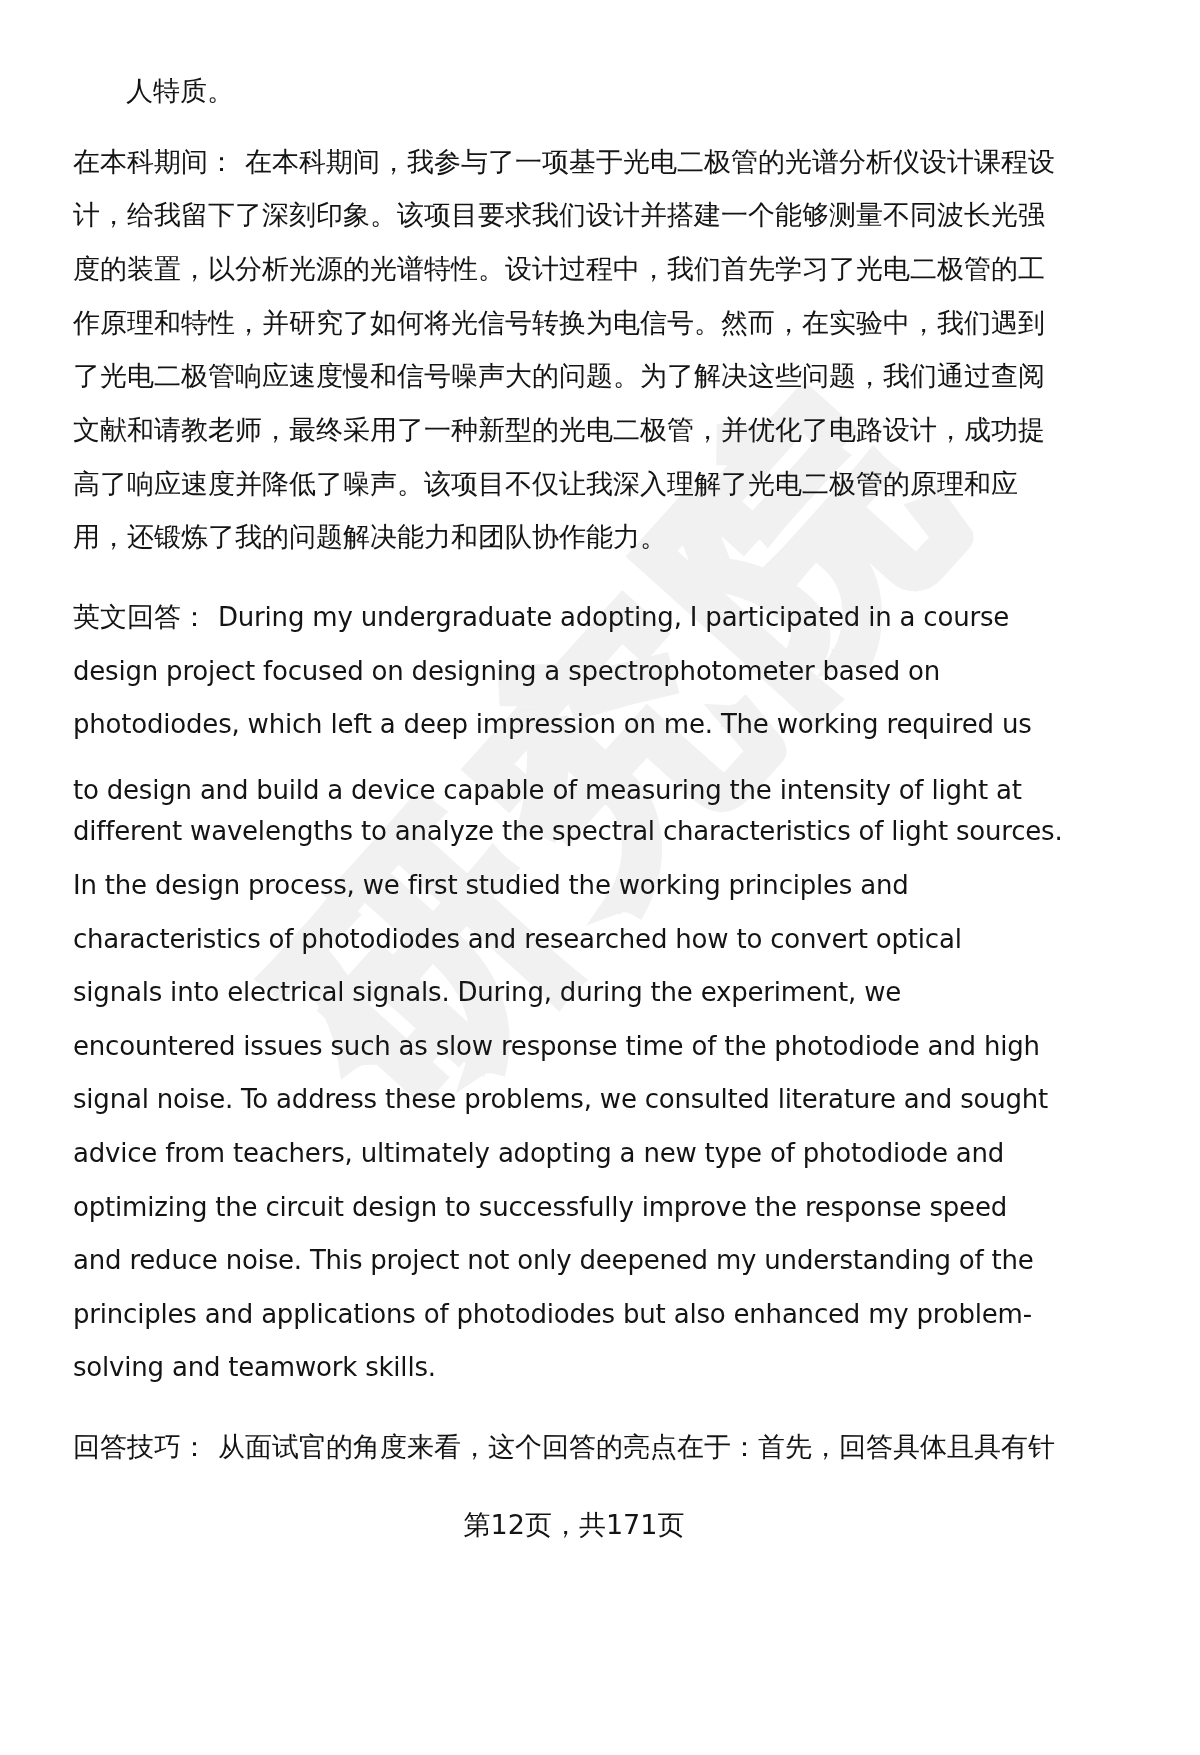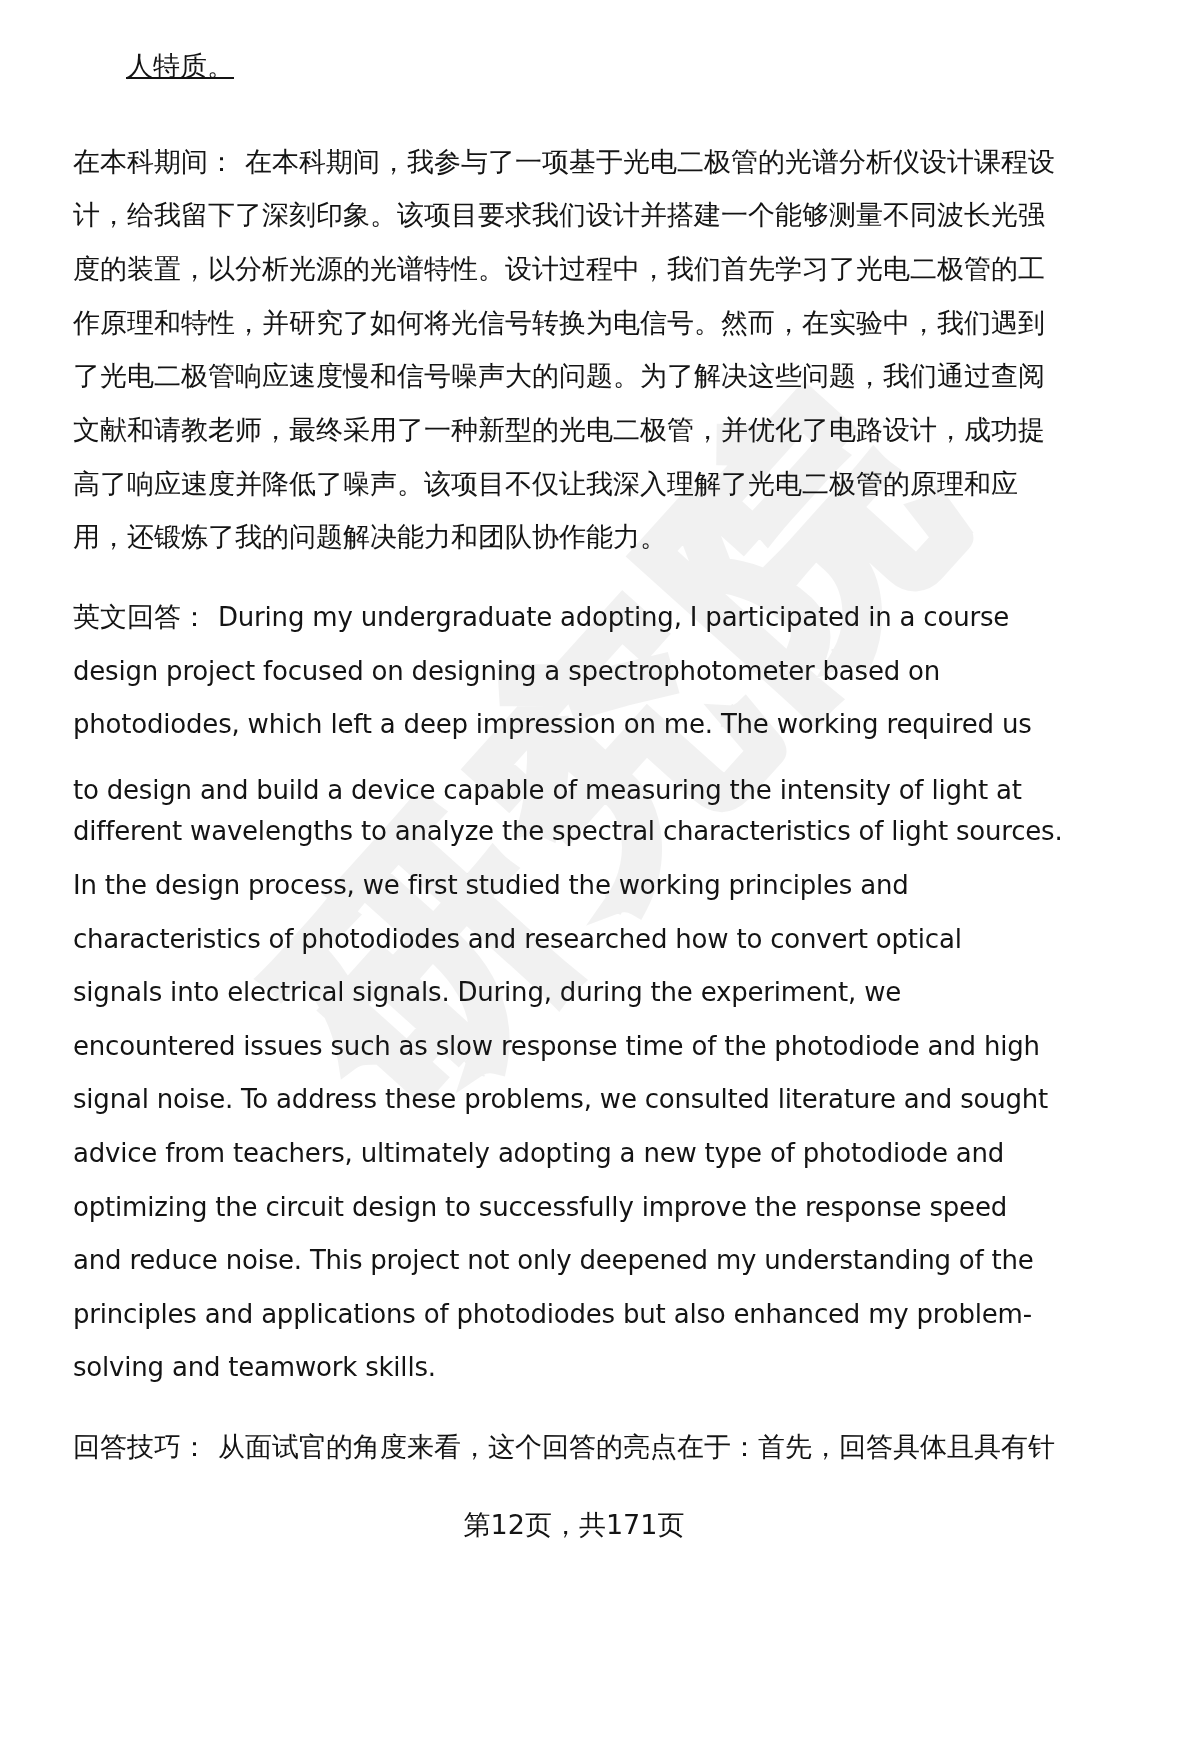--- a/index.html
+++ b/index.html
@@ -54,21 +54,21 @@
     z-index: 1;
   }
 </style>
 </head>
 <body>
 
 <div class="watermark">研究院</div>
 
 <div>
 
-  <div class="line indent" style="top:49px;text-decoration:underline;">人特质。</div>
+  <div class="line indent" style="top:74px;">人特质。</div>
 
   <div>
     <div class="line" style="top:145px;">
       <span class="label">在本科期间：</span><span>在本科期间，我参与了一项基于光电二极管的光谱分析仪设计课程设</span>
     </div>
     <div class="line" style="top:198px;">计，给我留下了深刻印象。该项目要求我们设计并搭建一个能够测量不同波长光强</div>
     <div class="line" style="top:252px;">度的装置，以分析光源的光谱特性。设计过程中，我们首先学习了光电二极管的工</div>
     <div class="line" style="top:306px;">作原理和特性，并研究了如何将光信号转换为电信号。然而，在实验中，我们遇到</div>
     <div class="line" style="top:359px;">了光电二极管响应速度慢和信号噪声大的问题。为了解决这些问题，我们通过查阅</div>
     <div class="line" style="top:413px;">文献和请教老师，最终采用了一种新型的光电二极管，并优化了电路设计，成功提</div>

